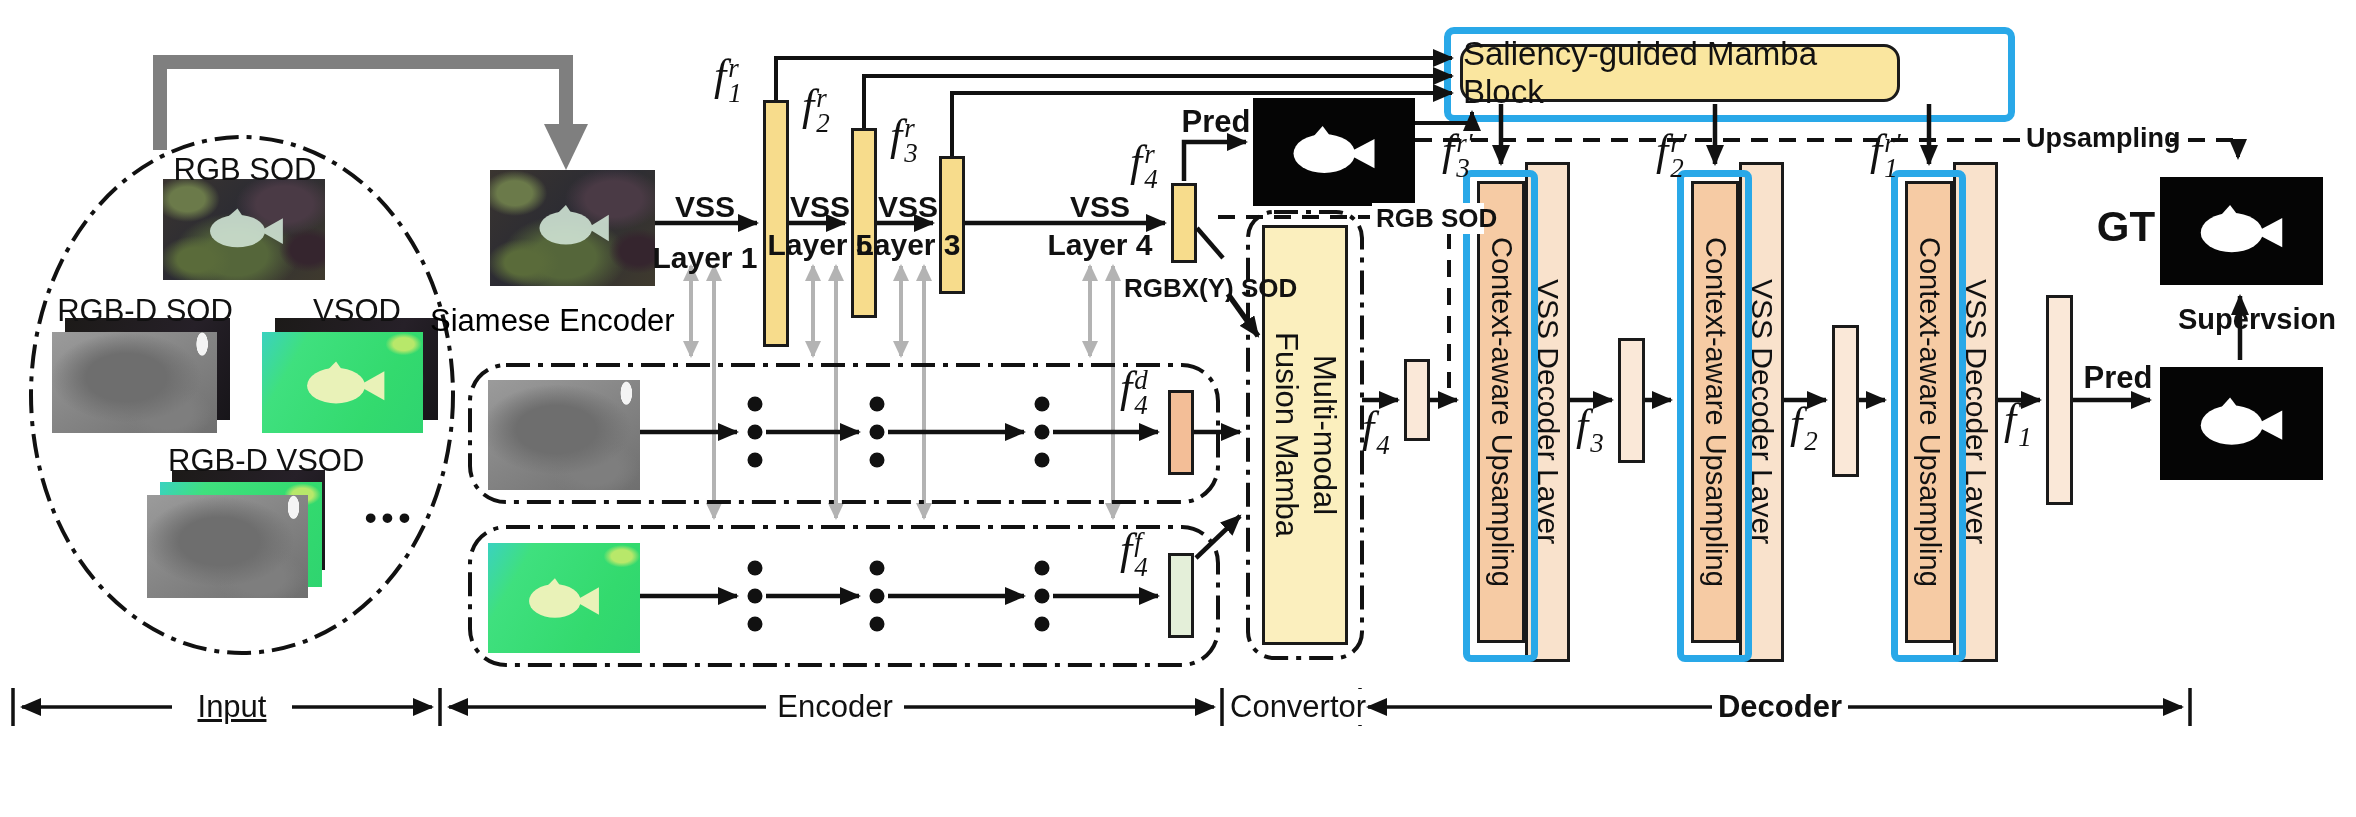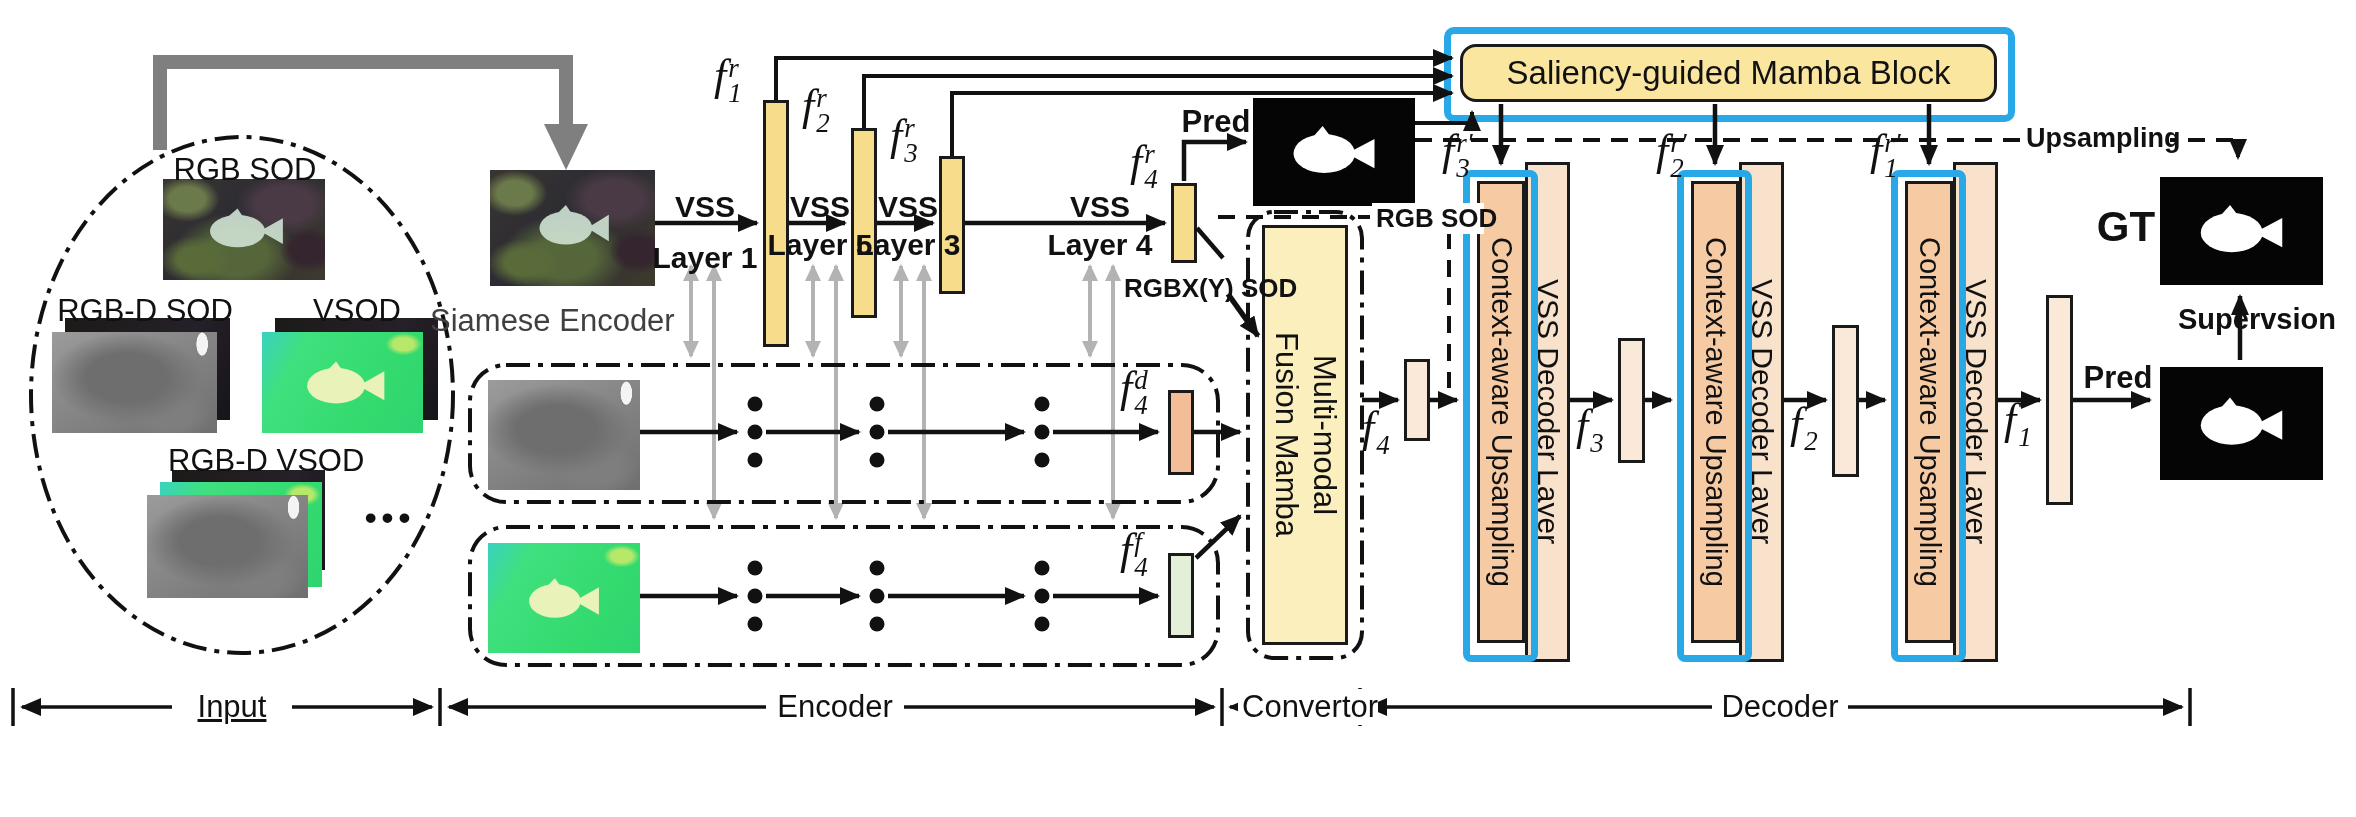--- a/index.html
+++ b/index.html
@@ -4,21 +4,21 @@
 <style>
   html,body{margin:0;padding:0;background:#fff;}
   #canvas{position:relative;width:2356px;height:817px;background:#fff;overflow:hidden;
           font-family:"Liberation Sans",sans-serif;color:#111;}
   .abs{position:absolute;}
   svg.layer{position:absolute;left:0;top:0;z-index:6;pointer-events:none;}
   
   .lbl{position:absolute;z-index:7;text-align:center;white-space:nowrap;}
   .b{font-weight:bold;}
   .wbg{background:#fff;padding:0 4px;}
-  .gray{color:#404040;}
+  .gray{color:#000000;}
   
   .fl{position:absolute;z-index:7;display:flex;align-items:flex-start;
       font-family:"Liberation Serif",serif;font-style:italic;}
   .fl .base{font-size:44px;line-height:40px;}
   .fl .ss{display:inline-flex;flex-direction:column;margin-left:2px;}
   .fl .sup{font-size:27px;line-height:25px;height:25px;}
   .fl .sub{font-size:27px;line-height:25px;height:25px;}
   
   .bar{position:absolute;z-index:3;border:3px solid #1a1a1a;box-sizing:border-box;}
   .blk{position:absolute;box-sizing:border-box;border:3px solid #1a1a1a;}
@@ -273,21 +273,21 @@
   <div class="bar" style="left:939px;top:156px;width:26px;height:138px;background:#F7DC8C;"></div>
   <div class="bar" style="left:1171px;top:183px;width:26px;height:80px;background:#F7DC8C;"></div>
   <div class="bar" style="left:1168px;top:390px;width:26px;height:85px;background:#F3BE97;"></div>
   <div class="bar" style="left:1168px;top:553px;width:26px;height:85px;background:#E4EFD9;"></div>
 
   <div class="blk vtext" style="left:1262px;top:225px;width:86px;height:420px;background:#FBEFBE;z-index:3;
        font-size:31px;white-space:pre-line;text-align:center;line-height:38px;">Multi-modal
 Fusion Mamba</div>
 
   <div class="abs" style="left:1444px;top:27px;width:571px;height:95px;border:7px solid #29A8E8;border-radius:10px;z-index:4;box-sizing:border-box;"></div>
-  <div class="blk" style="left:1460px;top:44px;width:537px;height:58px;background:#FAE69F;border-radius:16px;z-index:5;
+  <div class="blk" style="left:1460px;top:44px;width:440px;height:58px;background:#FAE69F;border-radius:16px;z-index:5;
        display:flex;align-items:center;justify-content:center;font-size:33px;">Saliency-guided Mamba Block</div>
 
   <div class="blk vtext" style="left:1525px;top:162px;width:45px;height:500px;background:#F9E2CC;z-index:3;font-size:30px;">VSS Decoder Layer</div>
   <div class="abs" style="left:1463px;top:170px;width:75px;height:492px;border:7px solid #29A8E8;border-radius:8px;z-index:4;box-sizing:border-box;"></div>
   <div class="blk vtext" style="left:1477px;top:181px;width:48px;height:462px;background:#F6CBA4;z-index:5;font-size:29px;">Context-aware Upsampling</div>
 
   <div class="blk vtext" style="left:1739px;top:162px;width:45px;height:500px;background:#F9E2CC;z-index:3;font-size:30px;">VSS Decoder Layer</div>
   <div class="abs" style="left:1677px;top:170px;width:75px;height:492px;border:7px solid #29A8E8;border-radius:8px;z-index:4;box-sizing:border-box;"></div>
   <div class="blk vtext" style="left:1691px;top:181px;width:48px;height:462px;background:#F6CBA4;z-index:5;font-size:29px;">Context-aware Upsampling</div>
 
@@ -415,17 +415,17 @@
       </span>
   </div>
 
   <div class="lbl b wbg" style="left:2022px;top:123px;width:140px;font-size:27px;">Upsampling</div>
   <div class="lbl b" style="left:2096px;top:203px;width:60px;font-size:42px;">GT</div>
   <div class="lbl b" style="left:2178px;top:303px;width:128px;font-size:29px;">Supervsion</div>
   <div class="lbl b" style="left:2078px;top:360px;width:80px;font-size:31px;">Pred</div>
 
   <div class="lbl wbg" style="left:172px;top:689px;width:112px;font-size:31px;text-decoration:underline;">Input</div>
   <div class="lbl wbg" style="left:766px;top:689px;width:130px;font-size:31px;">Encoder</div>
-  <div class="lbl wbg" style="left:1226px;top:689px;width:132px;font-size:31px;margin-left:12px;">Convertor</div>
-  <div class="lbl wbg" style="left:1712px;top:689px;width:128px;font-size:31px;">Decoder</div>
+  <div class="lbl wbg" style="left:1226px;top:689px;width:132px;font-size:31px;">Convertor</div>
+  <div class="lbl wbg" style="left:1712px;top:689px;width:128px;font-size:31px;font-weight:bold;">Decoder</div>
 
 
 </div>
 
 </body></html>

